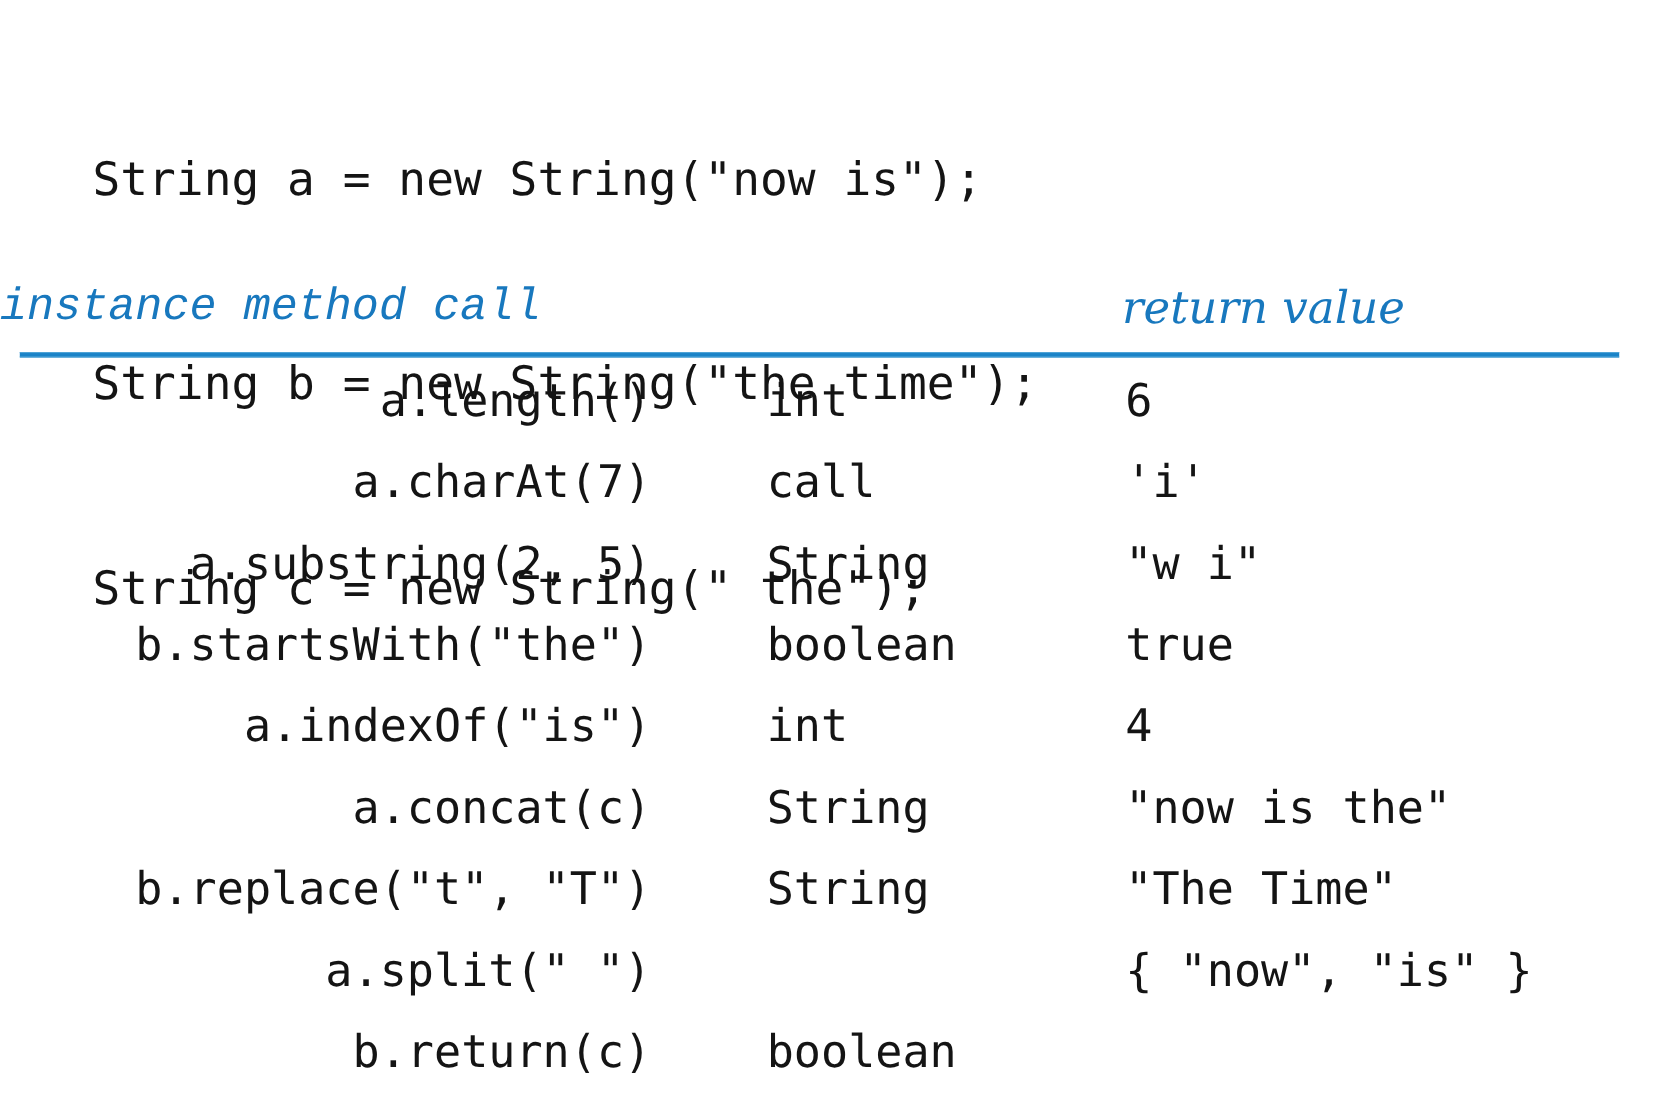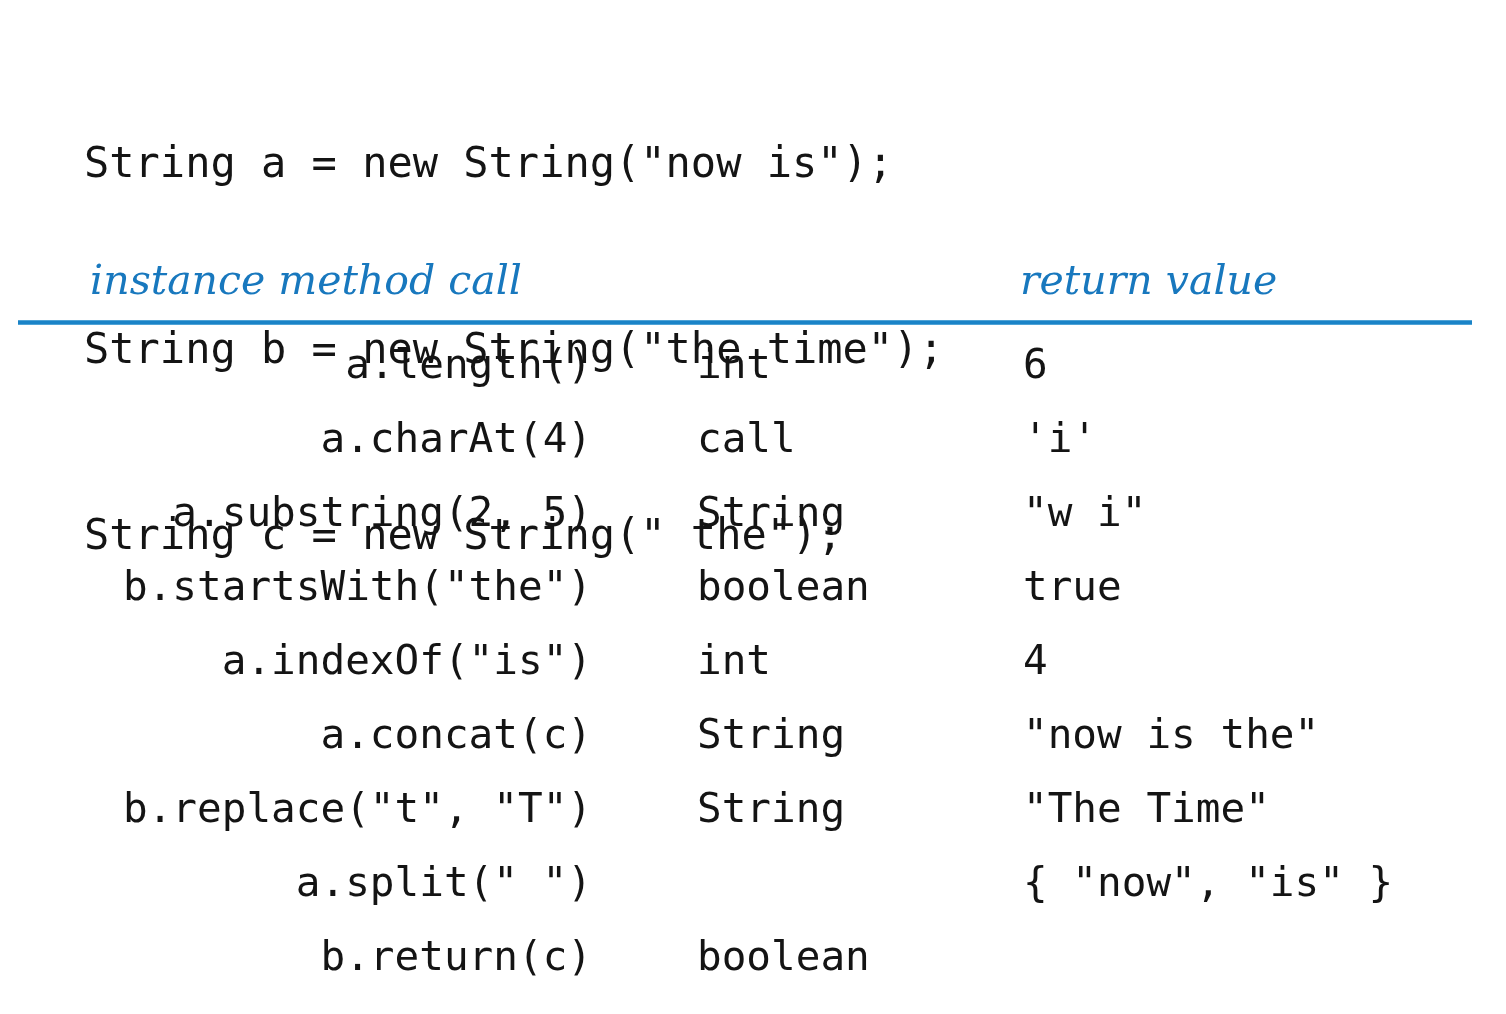--- a/index.html
+++ b/index.html
@@ -47,21 +47,21 @@
   .head-cell {
     position: absolute;
     font-family: "DejaVu Serif", serif;
     font-style: italic;
     font-weight: 400;
     font-size: 41px;
     line-height: 52px;
     color: #1878be;
     white-space: pre;
   }
-  .head-method { left: 0; width: 612px; text-align: center; }
+  .head-method { left: 0; width: 612px; text-align: left; font-family: Liberation Mono, monospace; }
   .head-type   { left: 690px; }
   .head-value  { left: 1020px; text-align: center; }
 
   .rule {
     position: absolute;
     left: 18px;
     top: 66px;
     width: 1454px;
     height: 5px;
     background: #1a83c7;
@@ -113,21 +113,21 @@
 
   <div class="table-body">
 
     <div class="row">
       <div class="cell cell-method">a.length()</div>
       <div class="cell cell-type">int</div>
       <div class="cell cell-value">6</div>
     </div>
 
     <div class="row">
-      <div class="cell cell-method">a.charAt(4)</div>
+      <div class="cell cell-method">a.charAt(7)</div>
       <div class="cell cell-type">call</div>
       <div class="cell cell-value">'i'</div>
     </div>
 
     <div class="row">
       <div class="cell cell-method">a.substring(2, 5)</div>
       <div class="cell cell-type">String</div>
       <div class="cell cell-value">"w i"</div>
     </div>
 

